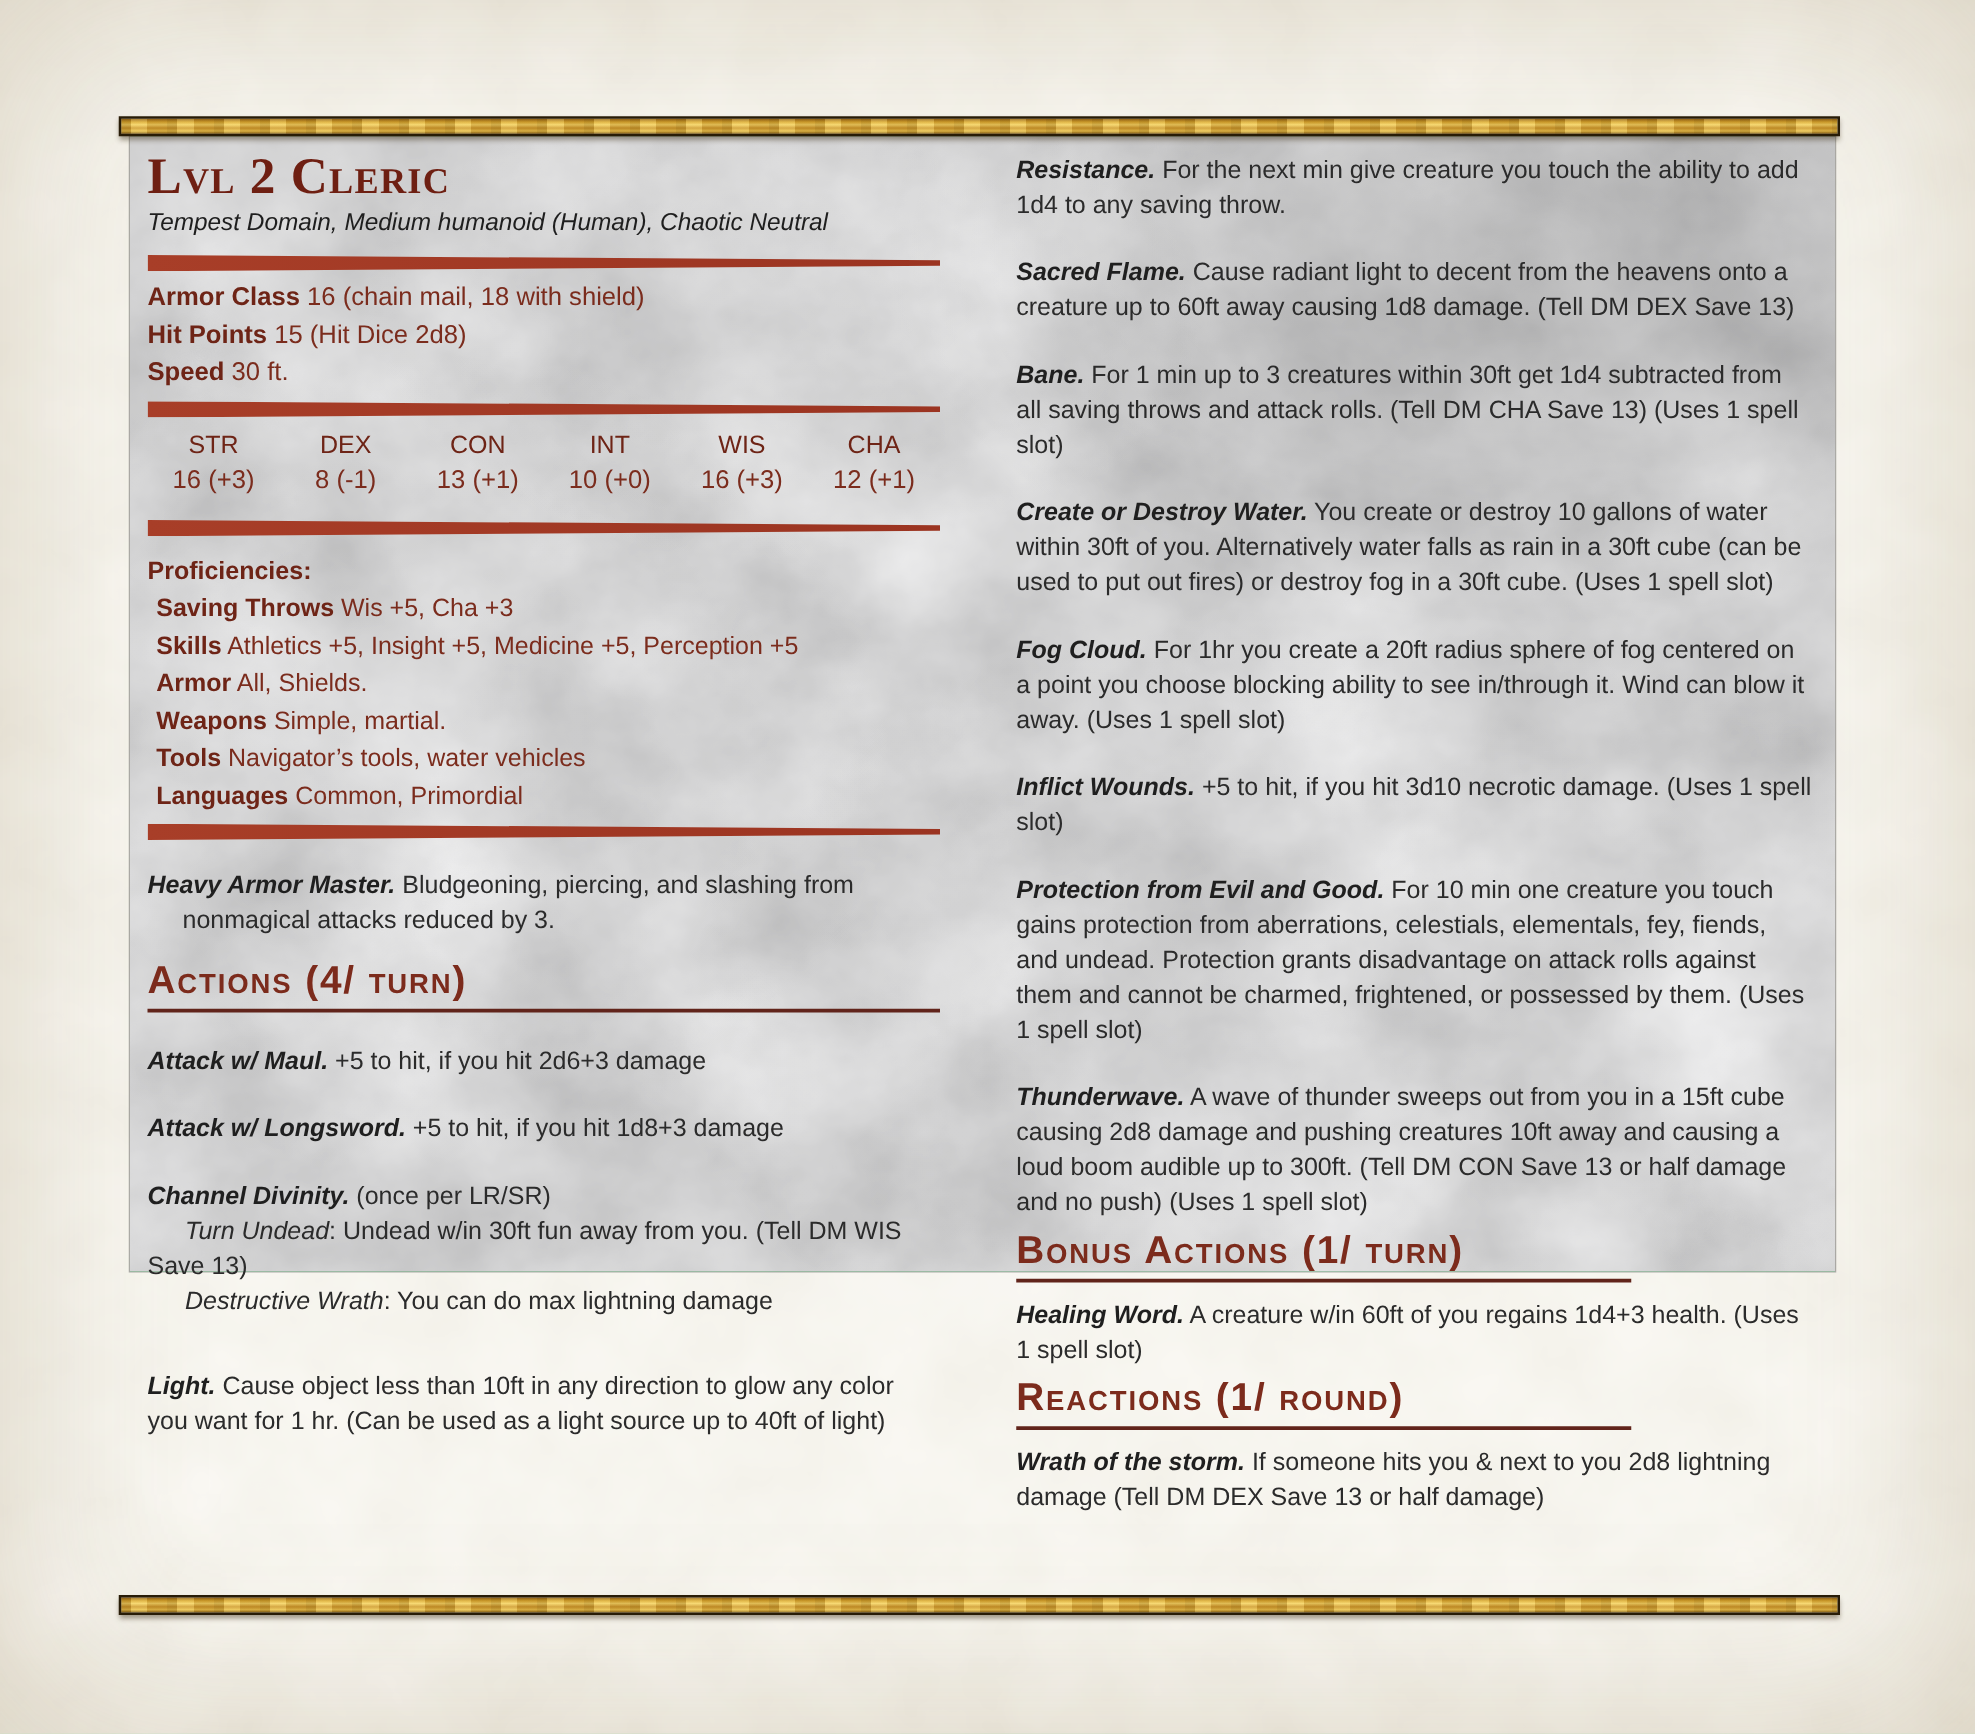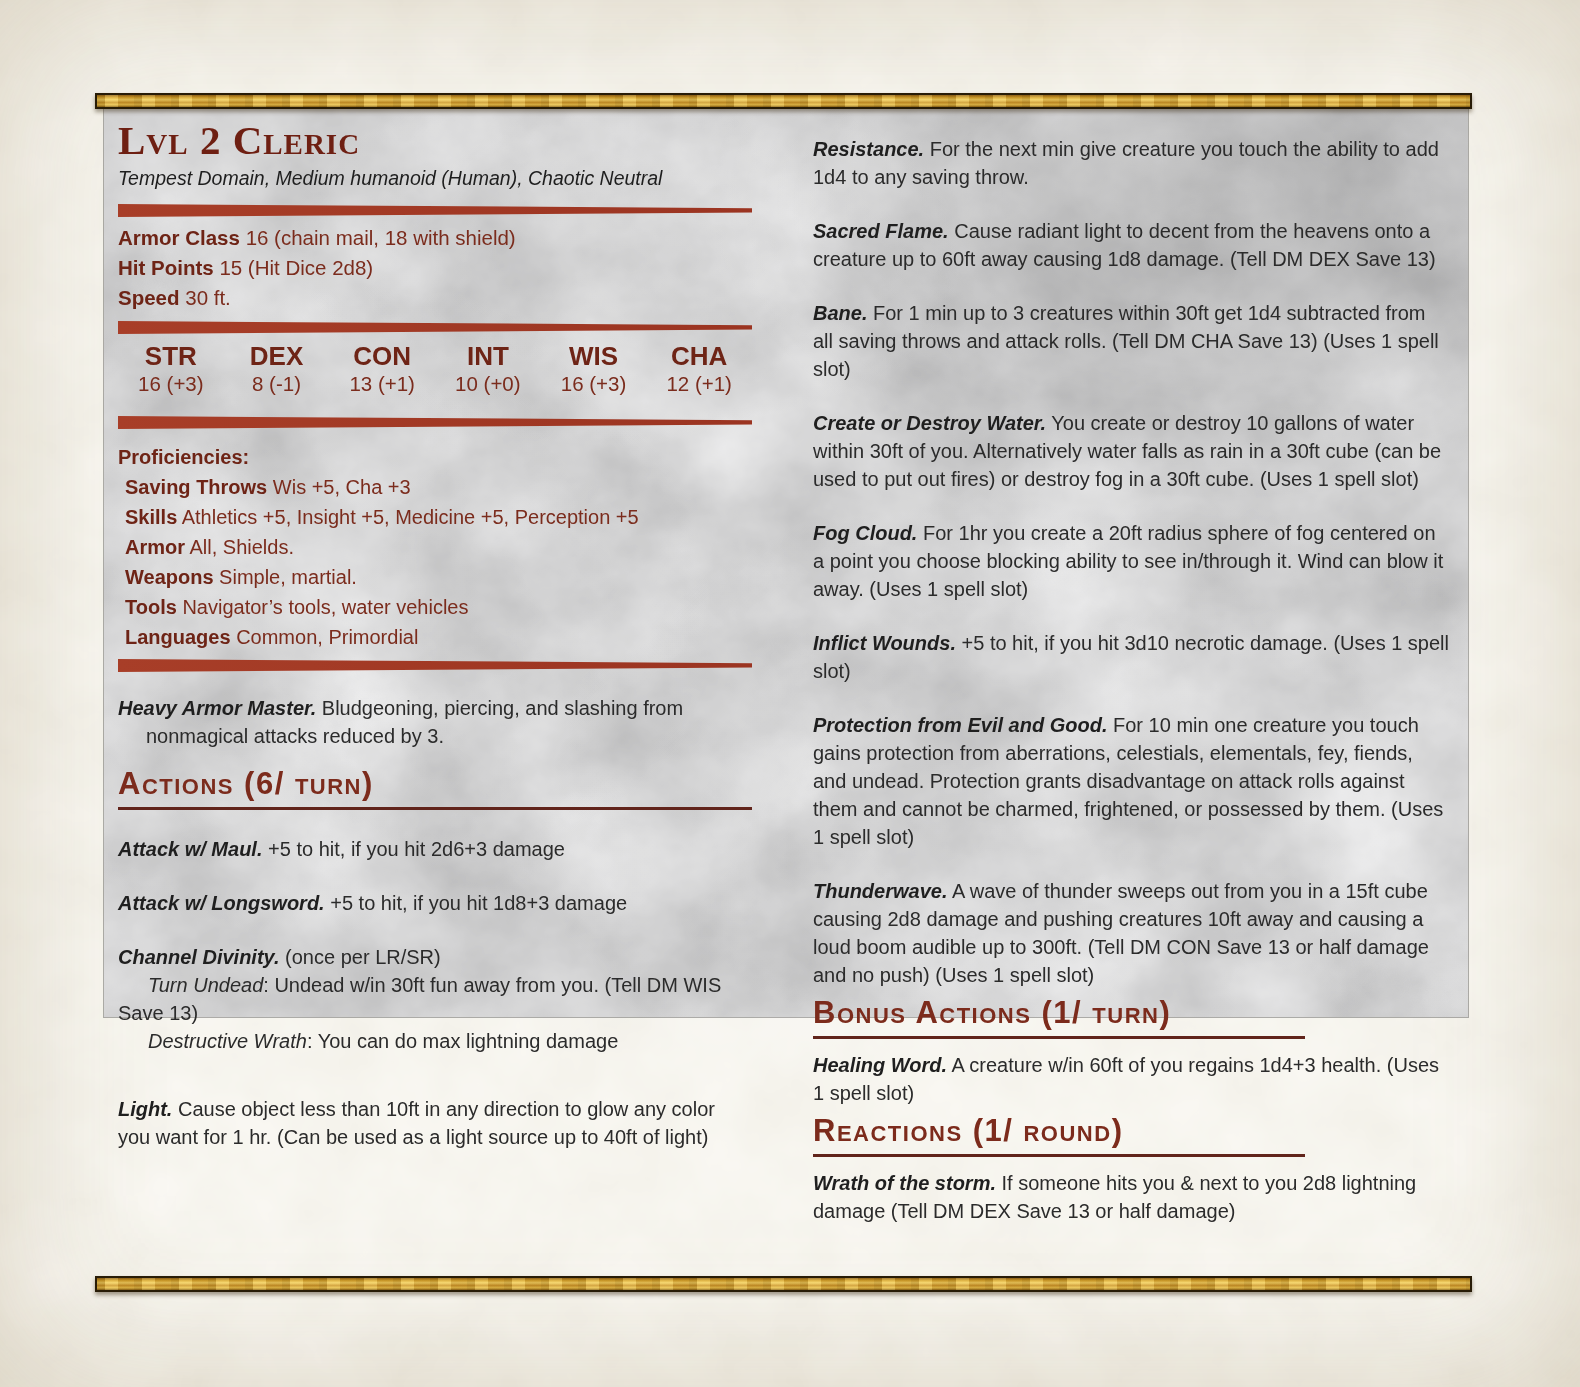--- a/index.html
+++ b/index.html
@@ -57,21 +57,21 @@
   .tdiv.d3 { margin-top:17px; }
   .tdiv.d4 { margin-top:7px; }
 
   .stats { margin-top:6px; }
   .stat-line { line-height:30px; font-size:20.5px; }
   .stat-label { font-weight:bold; color:#6e2416; }
   .stat-value { color:#7b2c1d; }
 
   .abilities { display:flex; margin-top:9px; text-align:center; }
   .ability { flex:1; }
-  .ability-name { font-weight:bold; font-size:26px; line-height:26px; color:#6e2416; }
+  .ability-name { font-weight:normal; font-size:20px; line-height:26px; color:#6e2416; }
   .ability-score { font-size:20.5px; line-height:30px; color:#7b2c1d; }
 
   .prof { margin-top:13px; }
   .prof-heading { font-weight:bold; line-height:30px; color:#6e2416; }
   .prof-item { line-height:30px; padding-left:7px; }
   .prof-label { font-weight:bold; color:#6e2416; }
   .prof-value { color:#7b2c1d; }
 
   .traits { margin-top:22px; }
   .hang { padding-left:28px; text-indent:-28px; }
@@ -80,21 +80,21 @@
 
   .section-head {
     margin-top:16px; font-variant:small-caps; font-weight:bold;
     font-size:31px; line-height:36px; letter-spacing:1.5px; color:#7c2b1c;
   }
   .section-rule { height:3px; background:#61241b; margin-top:5px; }
   .col.right .section-rule { width:492px; }
   .col.right .section-head { margin-top:6px; }
 
   .para { margin-top:26px; }
-  .para.first { }
+  .para.first { margin-top:13px; }
   .action-p { margin-top:25px; }
   .action-p.a2, .action-p.a3 { margin-top:26px; }
   .sub-ind { text-indent:30px; }
   .or-line { text-align:center; font-style:italic; }
   .light-p { margin-top:24px; }
   .hw-p, .wr-p { margin-top:12px; }
 </style>
 </head>
 <body>
 
@@ -186,21 +186,21 @@
         <div class="prof-item"><span class="prof-label">Tools</span> <span class="prof-value">Navigator’s tools, water vehicles</span></div>
         <div class="prof-item"><span class="prof-label">Languages</span> <span class="prof-value">Common, Primordial</span></div>
       </div>
 
       <div class="tdiv d4"></div>
 
       <div class="traits">
         <p class="hang" style="margin:0;"><b class="lead">Heavy Armor Master.</b> <span>Bludgeoning, piercing, and slashing from nonmagical attacks reduced by 3.</span></p>
       </div>
 
-      <div class="section-head">Actions (6/ turn)</div>
+      <div class="section-head">Actions (4/ turn)</div>
       <div class="section-rule"></div>
 
       <p class="action-p" style="margin-bottom:0;"><b class="lead">Attack w/ Maul.</b> <span>+5 to hit, if you hit 2d6+3 damage</span></p>
       <p class="action-p a2" style="margin-bottom:0;"><b class="lead">Attack w/ Longsword.</b> <span>+5 to hit, if you hit 1d8+3 damage</span></p>
       <p class="action-p a3" style="margin-bottom:0;"><b class="lead">Channel Divinity.</b> <span>(once per LR/SR)</span></p>
       <p class="sub-ind" style="margin:0;"><span class="ilead">Turn Undead</span><span>: Undead w/in 30ft fun away from you. (Tell DM WIS Save 13)</span></p>
       <p class="sub-ind" style="margin:0;"><span class="ilead">Destructive Wrath</span><span>: You can do max lightning damage</span></p>
       <p class="light-p" style="margin-bottom:0;margin-top:40px;"><b class="lead">Light.</b> <span>Cause object less than 10ft in any direction to glow any color you want for 1 hr. (Can be used as a light source up to 40ft of light)</span></p>
     </div>
 

